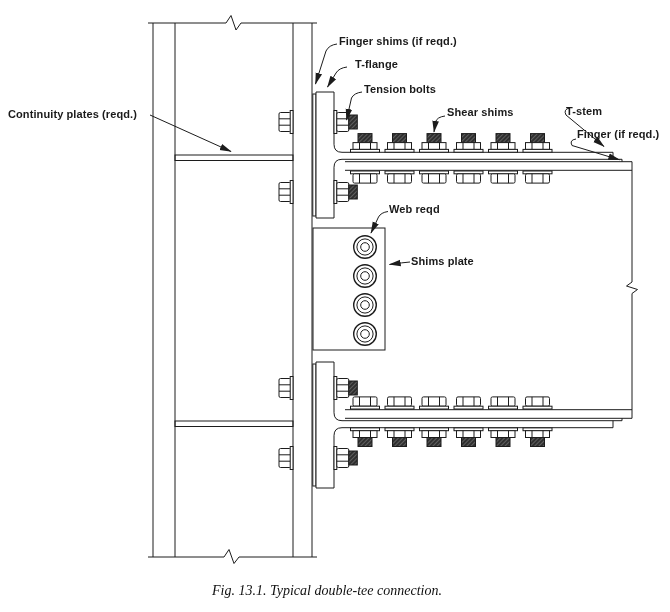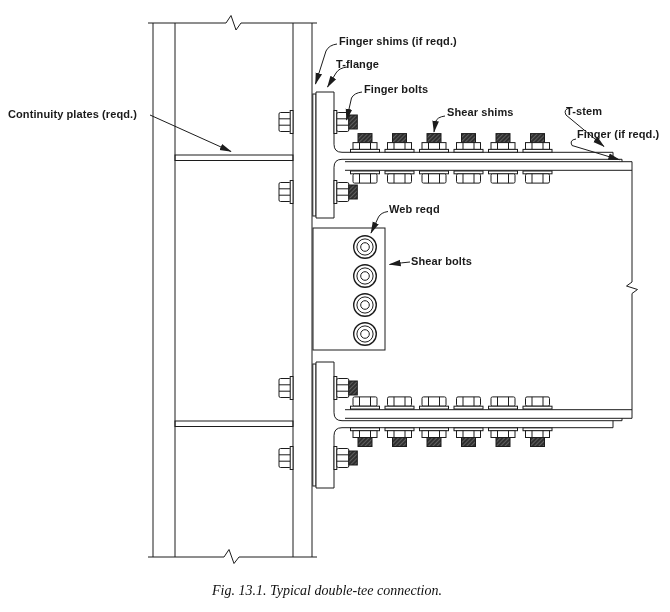--- a/index.html
+++ b/index.html
@@ -270,22 +270,22 @@
         <path d="M570,108 Q563,109 566,115 L604,146.5" marker-end="url(#arrow)"></path>
         <path d="M576,139 Q569,140 572,145.5 L619.5,159.8" marker-end="url(#arrow)"></path>
         <path d="M388,211.5 Q381,212.5 378.5,217 L371,233" marker-end="url(#arrow)"></path>
         <path d="M410,262 Q400,263 396,263.6 L389.5,264.5" marker-end="url(#arrow)"></path>
       </g>
     </g>
   </svg>
 
   <div class="lbl" style="left:8px;top:108px">Continuity plates (reqd.)</div>
   <div class="lbl" style="left:339px;top:35px">Finger shims (if reqd.)</div>
-  <div class="lbl" style="left:336px;top:58px">T-flange</div>
-  <div class="lbl" style="left:364px;top:83px">Finger bolts</div>
+  <div class="lbl" style="left:355px;top:58px">T-flange</div>
+  <div class="lbl" style="left:364px;top:83px">Tension bolts</div>
   <div class="lbl" style="left:447px;top:106px">Shear shims</div>
   <div class="lbl" style="left:566px;top:105px">T-stem</div>
   <div class="lbl" style="left:577px;top:128px">Finger (if reqd.)</div>
   <div class="lbl" style="left:389px;top:203px">Web reqd</div>
-  <div class="lbl" style="left:411px;top:255px">Shear bolts</div>
+  <div class="lbl" style="left:411px;top:255px">Shims plate</div>
 
   <div class="caption">Fig. 13.1. Typical double-tee connection.</div>
 </div>
 
 </body></html>

